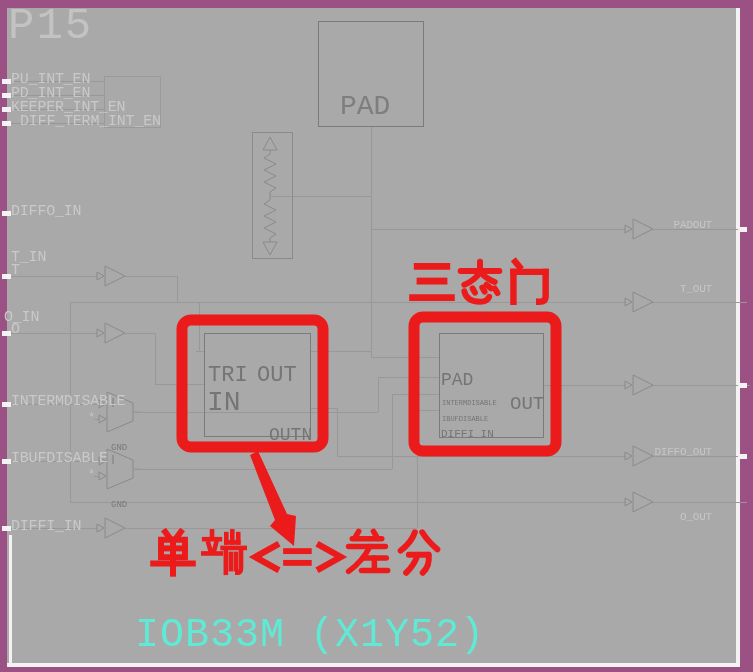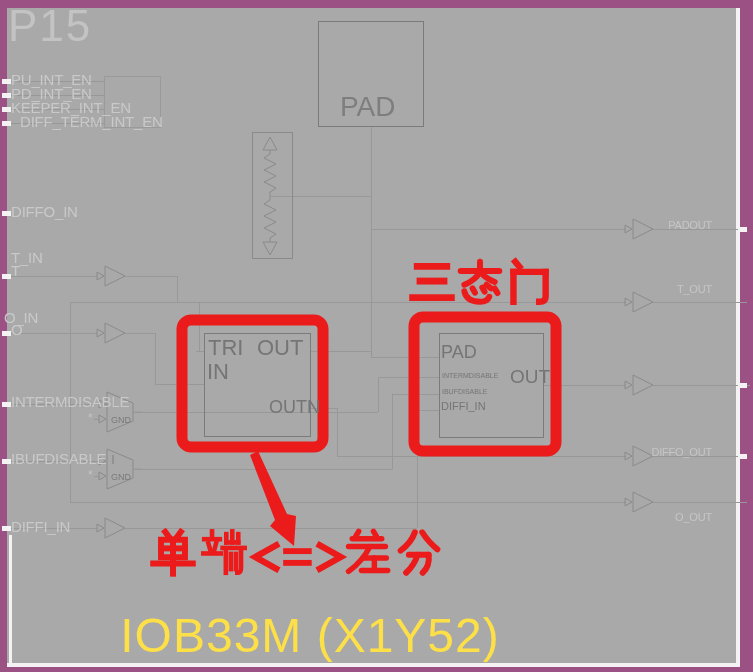--- a/index.html
+++ b/index.html
@@ -1,27 +1,27 @@
 <!DOCTYPE html>
 <html><head>
 <meta charset="utf-8">
 <style>
   html,body{margin:0;padding:0;background:#555;}
   .frame{position:relative;width:753px;height:672px;background:#9c5184;overflow:hidden;
-         font-family:Liberation Sans, sans-serif;}
+         font-family:Liberation Mono, monospace;}
   .canvas{position:absolute;left:7px;top:8px;width:729px;height:655px;background:#a9a9a9;}
   .white-right{position:absolute;left:736px;top:8px;width:4px;height:659px;background:#f4f2f2;}
   .white-bottom{position:absolute;left:7px;top:663px;width:733px;height:4px;background:#f4f2f2;}
   .white-left{position:absolute;left:9px;top:535px;width:3px;height:131px;background:#f4f2f2;}
   svg.gfx{position:absolute;left:0;top:0;}
   .lbl{position:absolute;font-size:15px;line-height:11px;color:#c9c9c9;letter-spacing:-0.2px;white-space:nowrap;}
   .lblR{position:absolute;font-size:11px;line-height:11px;color:#c6c6c6;letter-spacing:-0.2px;white-space:nowrap;text-align:left;right:41px;}
-  .dk{position:absolute;color:#757575;white-space:nowrap;line-height:1;}
+  .dk{position:absolute;color:#757575;white-space:nowrap;line-height:1;margin-top:28px;}
   .site{position:absolute;left:8px;top:4px;font-size:44px;line-height:44px;color:#c3c3c3;letter-spacing:2px;}
-  .tile{position:absolute;left:0;top:613px;width:620px;text-align:center;font-size:48px;line-height:46px;color:#fde047;letter-spacing:1px;}
+  .tile{position:absolute;left:0;top:613px;width:620px;text-align:center;font-size:40px;line-height:46px;color:#5eead4;letter-spacing:1px;}
   .padtxt{position:absolute;left:340px;top:93px;font-size:28px;line-height:28px;color:#7e7e7e;}
   .spark{position:absolute;font-size:12px;line-height:12px;color:#c4c4c4;}
   .sr{position:absolute;width:1px;height:1px;overflow:hidden;clip:rect(0 0 0 0);}
 </style>
 </head>
 <body>
 
 <div class="frame">
   <div class="canvas"></div>
   <div class="white-right"></div>
@@ -243,21 +243,21 @@
 
   <div class="lblR" style="top:220px">PADOUT</div>
   <div class="lblR" style="top:284px">T_OUT</div>
   <div class="lblR" style="top:447px">DIFFO_OUT</div>
   <div class="lblR" style="top:512px">O_OUT</div>
 
   <div class="padtxt">PAD</div>
 
   <div class="dk" style="left:208px;top:337px;font-size:22px">TRI</div>
   <div class="dk" style="left:257px;top:337px;font-size:22px">OUT</div>
-  <div class="dk" style="left:207px;top:361px;font-size:22px">IN</div>
+  <div class="dk" style="left:207px;top:361px;font-size:28px">IN</div>
   <div class="dk" style="left:269px;top:398px;font-size:18px">OUTN</div>
 
   <div class="dk" style="left:441px;top:343px;font-size:18px">PAD</div>
   <div class="dk" style="left:442px;top:372px;font-size:7px">INTERMDISABLE</div>
   <div class="dk" style="left:442px;top:388px;font-size:7px">IBUFDISABLE</div>
   <div class="dk" style="left:441px;top:401px;font-size:11px">DIFFI_IN</div>
   <div class="dk" style="left:510px;top:367px;font-size:19px">OUT</div>
 
   <div class="dk" style="left:111px;top:416px;font-size:9px;color:#7a7a7a">GND</div>
   <div class="dk" style="left:111px;top:473px;font-size:9px;color:#7a7a7a">GND</div>

